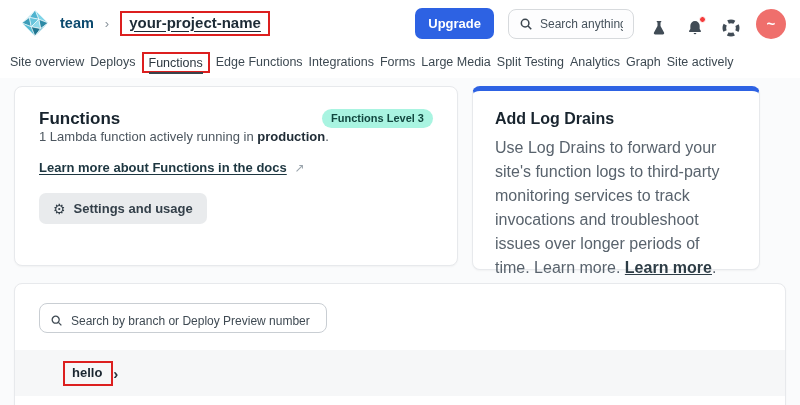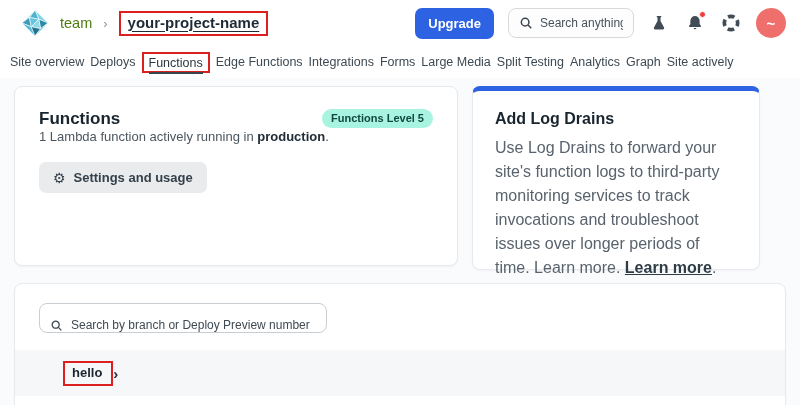--- a/index.html
+++ b/index.html
@@ -10,29 +10,29 @@
     font-family: "Liberation Sans", sans-serif;
     color: #1b2a33;
   }
   
   .topbar {
     position: absolute; top: 0; left: 0; right: 0; height: 46px;
     background: #fff; display: flex; align-items: center;
     padding: 0 14px 0 20px;
   }
   .brand { display: flex; align-items: center; gap: 10px; }
-  .crumb-team { font-size: 14.5px; color: #4d7c0f; }
+  .crumb-team { font-size: 14.5px; color: #0c4a6e; font-weight: bold; }
   .crumb-sep { color: #8b959d; font-size: 13px; margin: 0 1px; }
   .red-box { border: 2px solid #dc1f1f; }
   .project-box { padding: 1px 7px 2px; }
   .project-name {
     font-size: 15px; font-weight: 600; color: #1d2b36;
     text-decoration: underline; text-underline-offset: 3px; cursor: pointer;
   }
-  .top-right { margin-left: auto; display: flex; align-items: center; gap: 14px; }
+  .top-right { margin-left: auto; display: flex; align-items: flex-end; gap: 14px; }
   .btn-upgrade {
     background: #2d62e3; color: #fff; font-weight: bold; font-size: 13px;
     font-family: inherit; padding: 8px 13px; border-radius: 7px; border: none; cursor: pointer;
   }
   .search-top {
     display: flex; align-items: center; gap: 7px;
     border: 1px solid #d7dadd; background: #fdfdfe; border-radius: 8px;
     padding: 0 10px; height: 30px; width: 126px;
   }
   .search-top input {
@@ -96,21 +96,21 @@
   .btn-cta {
     margin-top: 13px; background: #2d62e3; color: #fff; font-weight: bold;
     font-size: 12.5px; padding: 25px 13px; border-radius: 7px; border: none;
     font-family: inherit; cursor: pointer;
   }
   
   .card-list { left: 14px; top: 283px; width: 772px; height: 130px; padding-top: 19px; }
   .list-search {
     margin-left: 24px; width: 288px; height: 30px;
     border: 1px solid #c9ced3; border-radius: 8px; background: #fff;
-    display: flex; align-items: flex-end; gap: 8px; padding: 0 10px;
+    display: flex; align-items: flex-start; gap: 8px; padding: 10px 10px;
   }
   .list-search input {
     border: none; outline: none; background: transparent; width: 100%;
     font-size: 12px; font-family: inherit; color: #3f4a53;
   }
   .list-search input::placeholder { color: #3f4a53; opacity: 1; }
   .list-row {
     margin-top: 17px; height: 46px; background: #f6f7f8;
     display: flex; align-items: center; 
     padding: 0 26px 0 48px; cursor: pointer;
@@ -193,24 +193,28 @@
   <span class="nav-item">Large Media</span>
   <span class="nav-item">Split Testing</span>
   <span class="nav-item">Analytics</span>
   <span class="nav-item">Graph</span>
   <span class="nav-item">Site actively</span>
 </nav>
 
 <section class="card card-functions">
   <div class="fx-header">
     <h2 class="fx-title">Functions</h2>
-    <span class="badge">Functions Level 5</span>
+    <span class="badge">Functions Level 3</span>
   </div>
   <p class="fx-summary">
     <span>1 Lambda function actively running in </span><b>production</b><span>.</span>
+  </p>
+  <p class="fx-link-row">
+    <a class="fx-link">Learn more about Functions in the docs</a>
+    <span class="fx-arrow">↗</span>
   </p>
   <button class="btn-settings">
     <span class="gear">⚙</span>
     <span>Settings and usage</span>
   </button>
 </section>
 
 <aside class="card card-logdrains">
   <h3 class="ld-title">Add Log Drains</h3>
   <p class="ld-desc">

